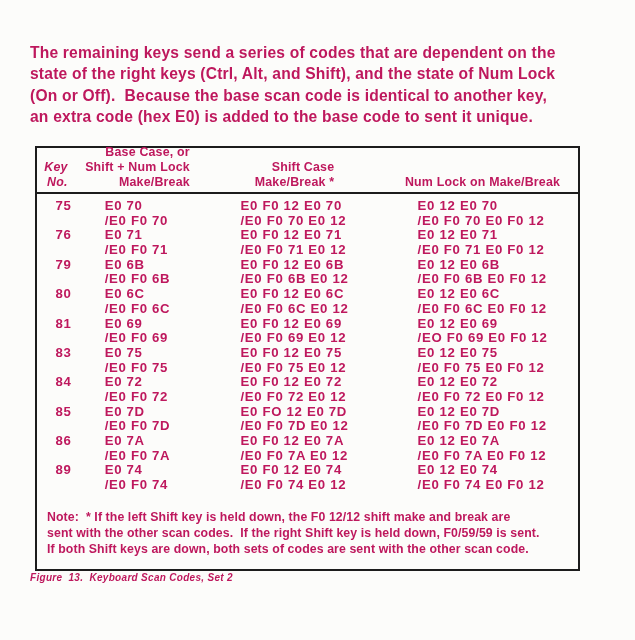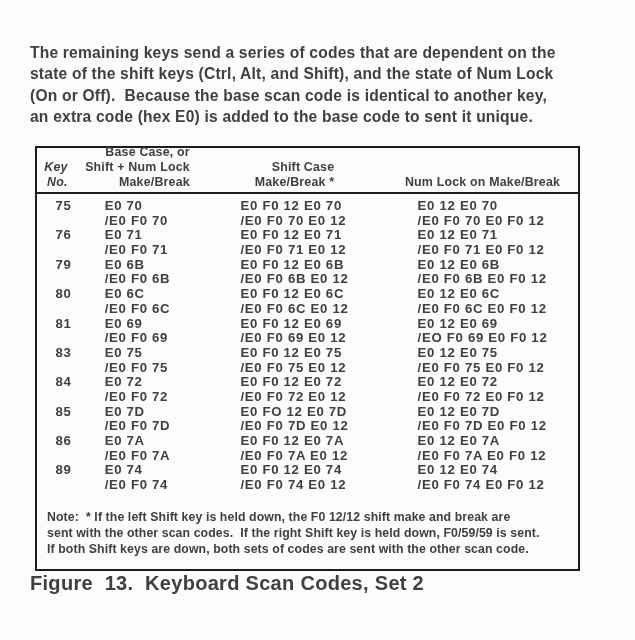--- a/index.html
+++ b/index.html
@@ -6,21 +6,21 @@
     margin: 0;
     padding: 0;
     background: #ffffff;
   }
   .page {
     position: relative;
     width: 635px;
     height: 640px;
     background: #fcfcfa;
     font-family: "Liberation Sans", sans-serif;
-    color: #404040;
+    color: #be185d;
     overflow: hidden;
   }
   .intro {
     position: absolute;
     left: 30px;
     top: 42px;
     font-size: 15.6px;
     font-weight: 700;
     letter-spacing: 0.2px;
     line-height: 21.4px;
@@ -86,32 +86,33 @@
     white-space: pre;
   }
   .note .note-label {
     font-weight: 700;
     text-align: right;
   }
   .caption {
     position: absolute;
     left: 30px;
     top: 572px;
+    font-style: italic;
     font-weight: 700;
-    font-size: 20px;
+    font-size: 10px;
     letter-spacing: 0.3px;
     white-space: pre;
   }
 </style>
 </head>
 <body>
 
 <div class="page">
 
-  <div class="intro"><div>The remaining keys send a series of codes that are dependent on the</div><div>state of the shift keys (Ctrl, Alt, and Shift), and the state of Num Lock</div><div>(On or Off).  Because the base scan code is identical to another key,</div><div>an extra code (hex E0) is added to the base code to sent it unique.</div></div>
+  <div class="intro"><div>The remaining keys send a series of codes that are dependent on the</div><div>state of the right keys (Ctrl, Alt, and Shift), and the state of Num Lock</div><div>(On or Off).  Because the base scan code is identical to another key,</div><div>an extra code (hex E0) is added to the base code to sent it unique.</div></div>
 
   <div class="scan-table">
     <div class="thead">
         <div class="th" style="left: 19px; font-style: italic;"><div>Key</div><div>No.</div></div>
         <div class="th" style="left: 100.5px;"><div>Base Case, or</div><div>Shift + Num Lock</div><div>Make/Break</div></div>
         <div class="th" style="left: 257.5px;"><div>Shift Case</div><div>Make/Break *</div></div>
         <div class="th" style="left: 445.5px;"><div>Num Lock on Make/Break</div></div>
       </div>
     <div class="header-rule"></div>
     <div id="table-body">

